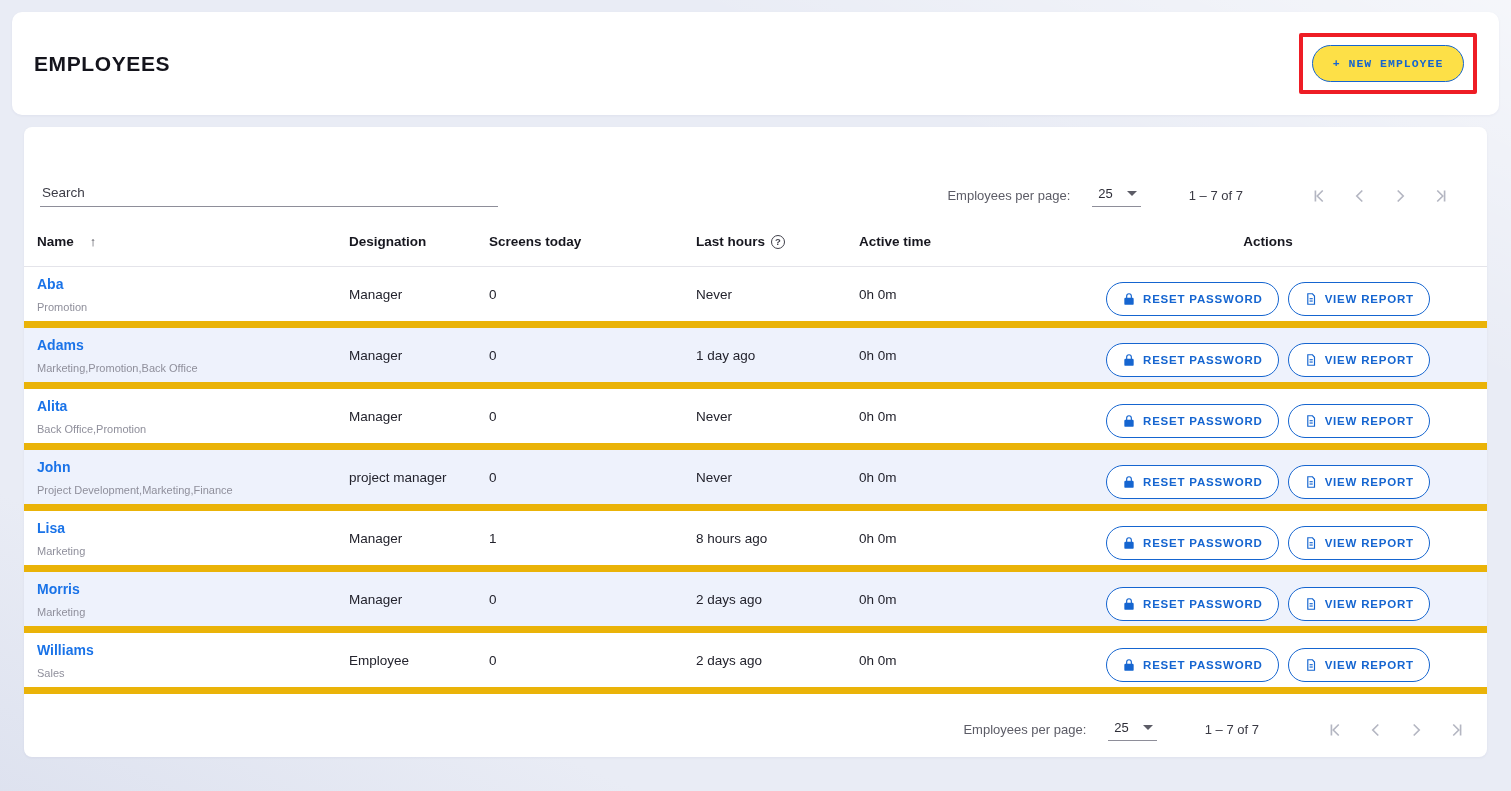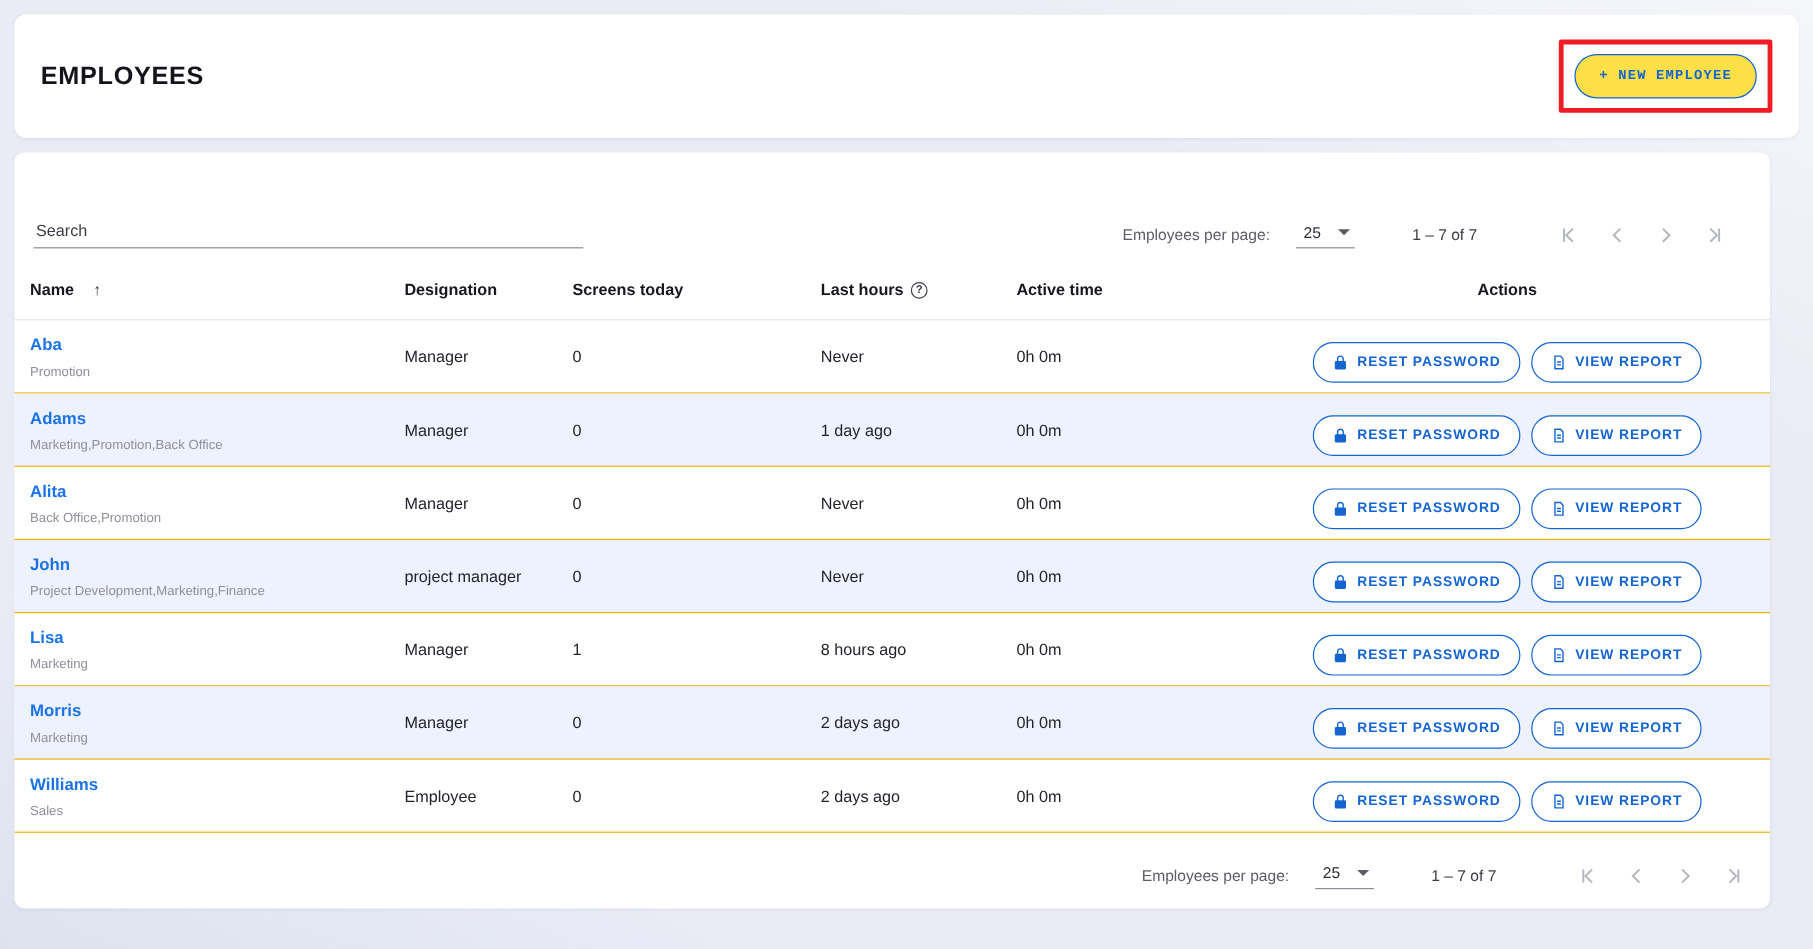--- a/index.html
+++ b/index.html
@@ -29,21 +29,21 @@
   .new-emp-btn {
     display: flex; align-items: center; justify-content: center;
     height: 37px; min-width: 152px; padding: 0 18px;
     background: #fde047; border: 1px solid #1565d0; border-radius: 19px;
     color: #1565d0; font-size: 11.5px; font-weight: 700; letter-spacing: 1px;
     font-family: Liberation Mono, monospace; cursor: pointer; white-space: nowrap;
   }
 
   
   .main-card {
-    position: absolute; left: 12px; top: 127px; width: 1463px; height: 630px;
+    position: absolute; left: 24px; top: 127px; width: 1463px; height: 630px;
     background: #fff; border-radius: 8px; box-shadow: 0 1px 3px rgba(30,40,90,.05);
   }
   .toolbar {
     display: flex; align-items: flex-end; justify-content: space-between;
     padding: 30px 36px 10px 16px; height: 90px;
   }
   .search-field input {
     width: 458px; border: none; border-bottom: 1px solid #8e8e99;
     font-size: 13.5px; padding: 6px 2px; color: #222; outline: none;
     background: transparent; font-family: inherit;
@@ -78,21 +78,21 @@
   }
   .th-name { padding-left: 13px; display: flex; align-items: center; gap: 16px; }
   .th-lastlogin { display: flex; align-items: center; gap: 6px; }
   .th-actions { text-align: center; }
   .sort-arrow { font-size: 13px; color: #3a3a44; font-weight: 400; }
   .help-icon {
     width: 14px; height: 14px; border: 1px solid #3f3f4a; border-radius: 50%;
     display: inline-flex; align-items: center; justify-content: center;
     font-size: 9.5px; font-weight: 700; color: #3f3f4a;
   }
-  .row { height: 61px; border-bottom: 1px solid #eab308; font-size: 13.5px; color: #23232d; }
+  .row { height: 61px; border-bottom: 7px solid #eab308; font-size: 13.5px; color: #23232d; }
   .row:nth-child(even) { background: #eef2fc; }
   .cell-name { padding-left: 13px; display: flex; flex-direction: column; gap: 9px; justify-content: center; }
   .emp-name { color: #1a73e8; font-weight: 600; font-size: 14px; cursor: pointer; }
   .emp-depts { color: #8f8f9b; font-size: 11px; }
   .cell-actions { display: flex; justify-content: center; gap: 9px; }
   .action-btn {
     display: inline-flex; align-items: center; gap: 7px;
     height: 34px; padding: 0 15px;
     border: 1px solid #1565d0; border-radius: 18px; background: #fff;
     color: #1565d0; font-size: 11.5px; font-weight: 700; letter-spacing: .8px;

